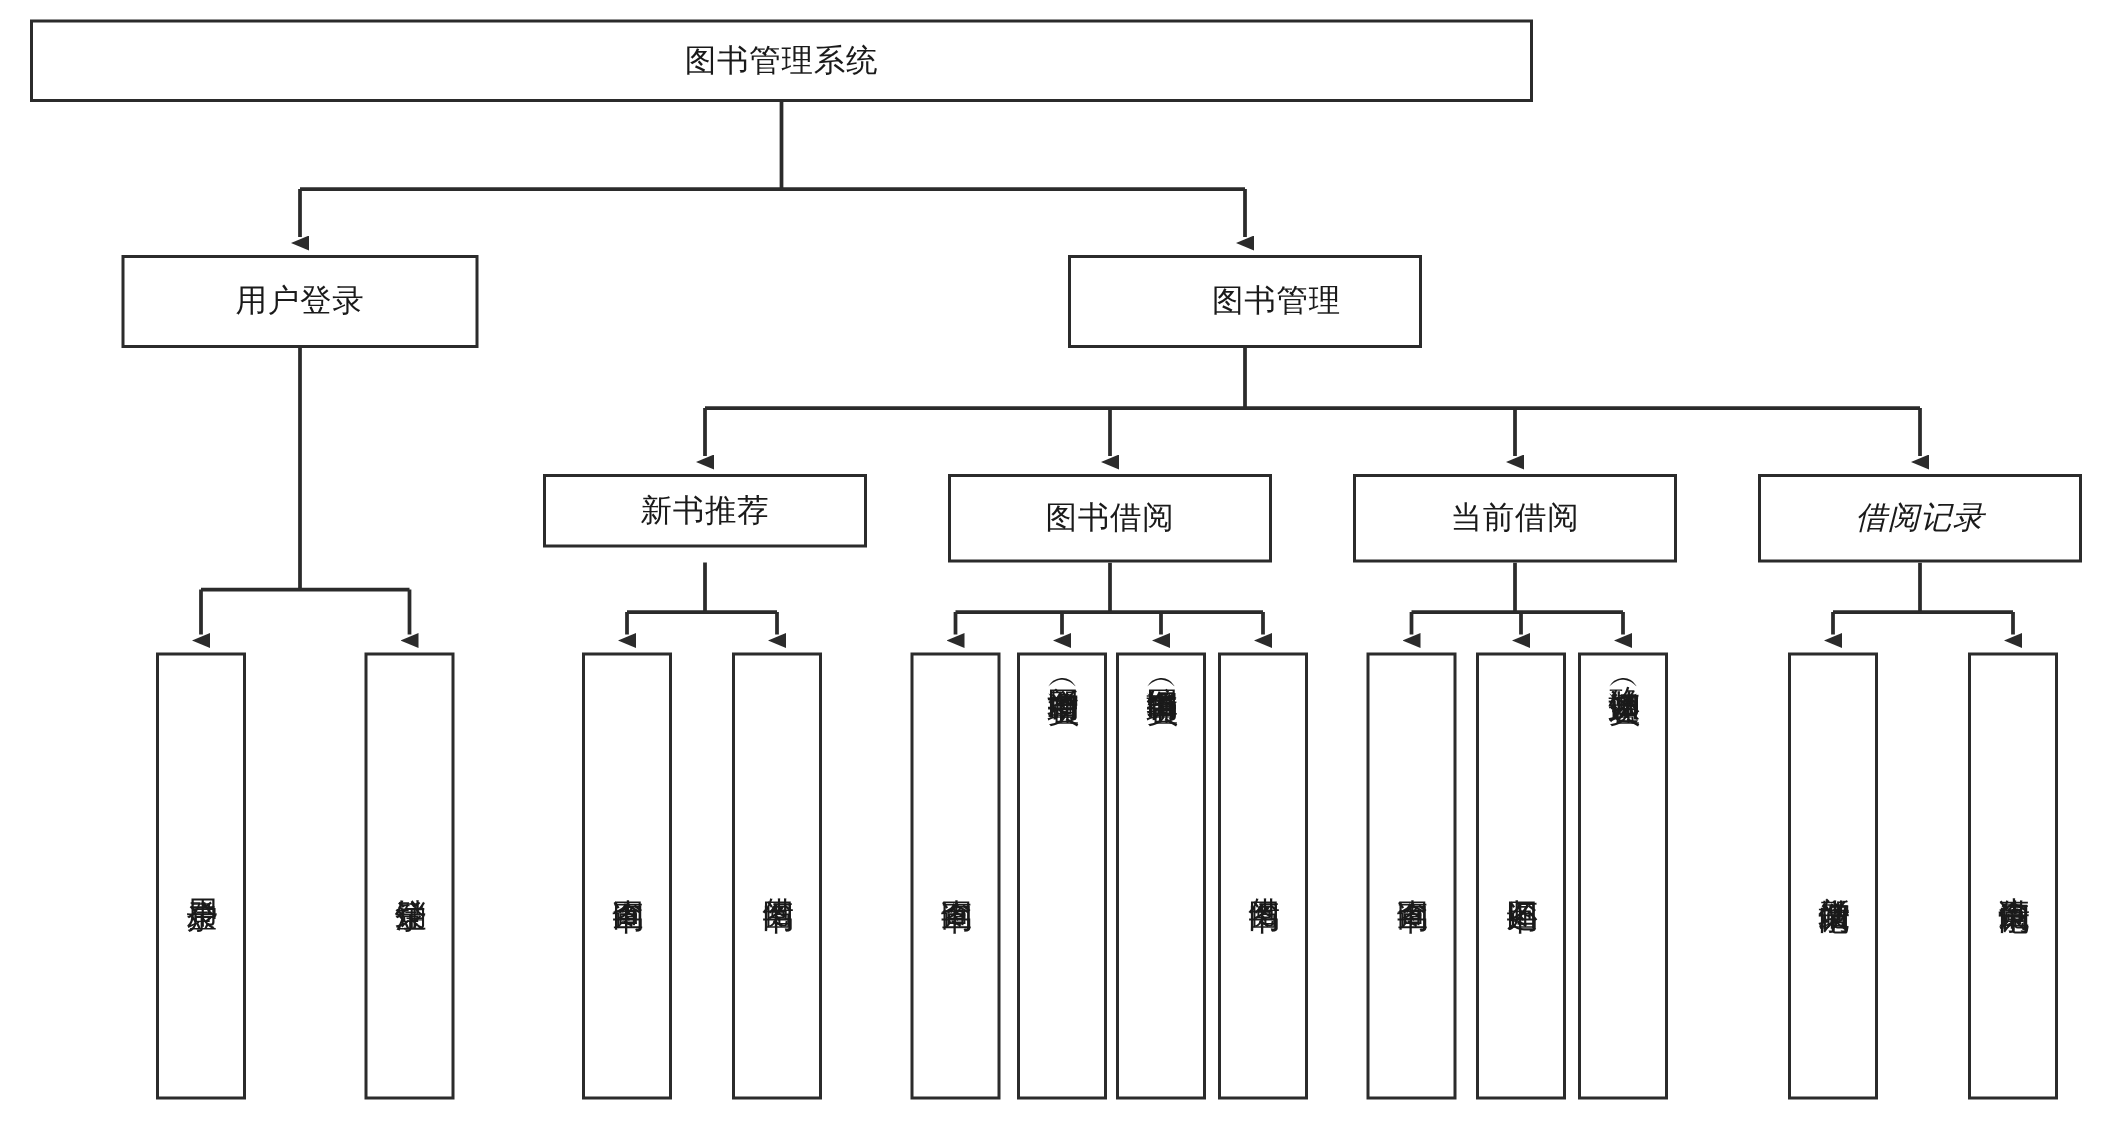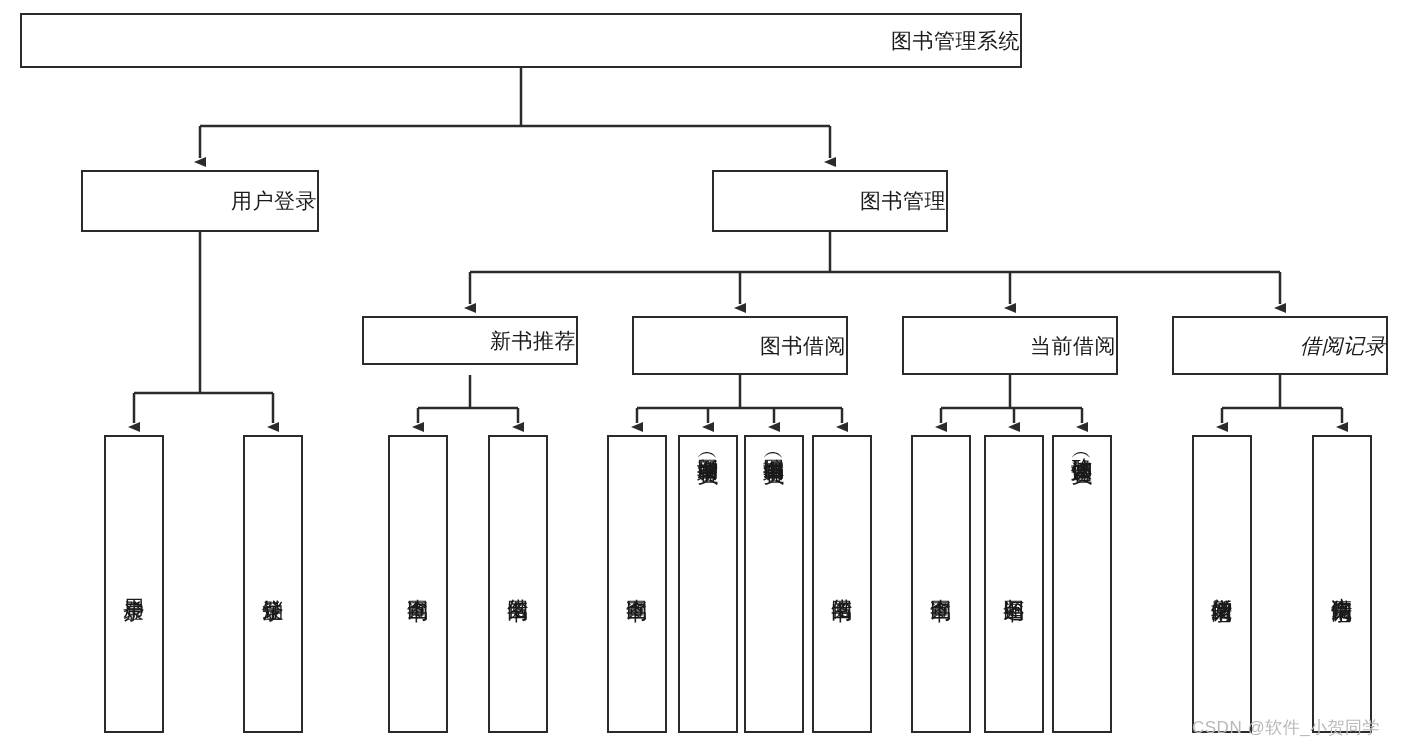--- a/index.html
+++ b/index.html
@@ -27,21 +27,21 @@
     height: 747px;
     pointer-events: none;
   }
   .node {
     position: absolute;
     box-sizing: border-box;
     background: #ffffff;
     border: 2px solid #2b2b2b;
     display: flex;
     align-items: center;
-    justify-content: flex-end;
+    justify-content: center;
     color: #1a1a1a;
   }
   .node .label-h {
     font-size: 21px;
     line-height: 1.1;
     letter-spacing: 0.5px;
     white-space: nowrap;
     text-align: center;
   }
   .node.leaf {
@@ -182,15 +182,14 @@
   <div class="node leaf" id="node-leaf-10" style="left: 1052px; top: 435px; width: 60px; height: 298px;">
     <span class="label-v">确认归还（管理员）</span>
   </div>
   <div class="node leaf centered" id="node-leaf-11" style="left: 1192px; top: 435px; width: 60px; height: 298px;">
     <span class="label-v">新增借阅记录</span>
   </div>
   <div class="node leaf centered" id="node-leaf-12" style="left: 1312px; top: 435px; width: 60px; height: 298px;">
     <span class="label-v">查询借阅记录</span>
   </div>
 
-  <div class="watermark" id="watermark" style="left: 1192px; top: 716px;">CSDN @软件_小贺同学</div>
 
 </div>
 
 </body></html>

